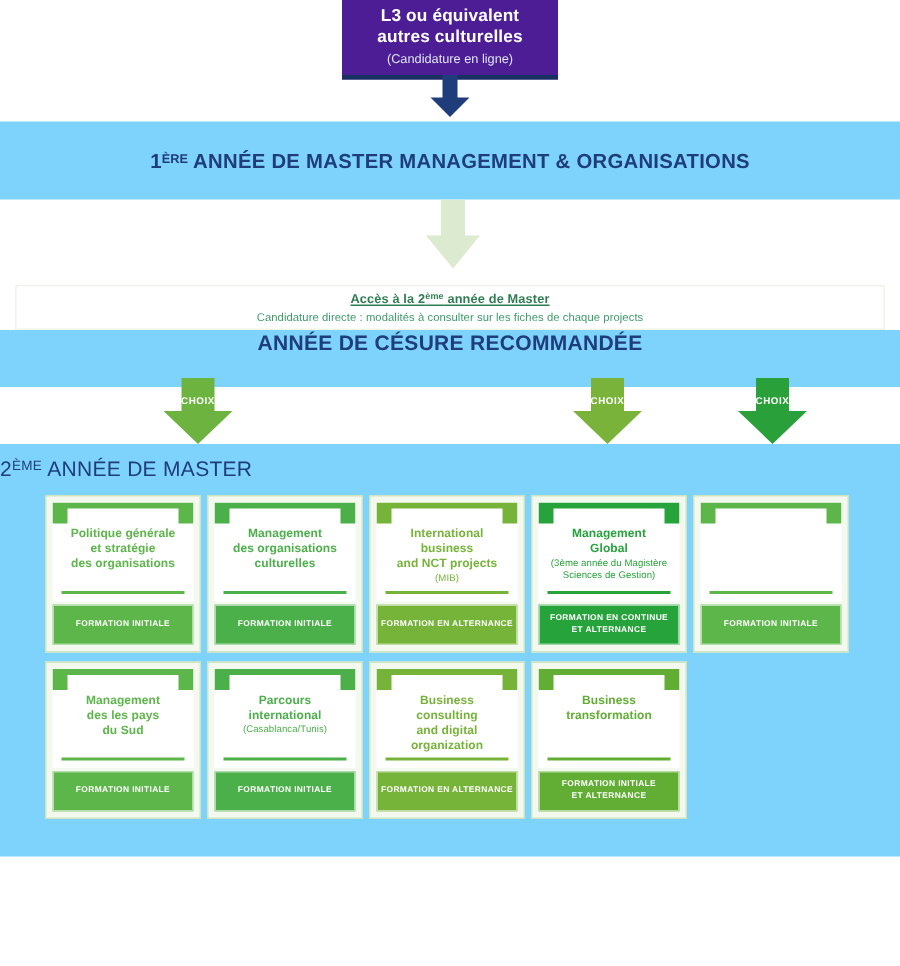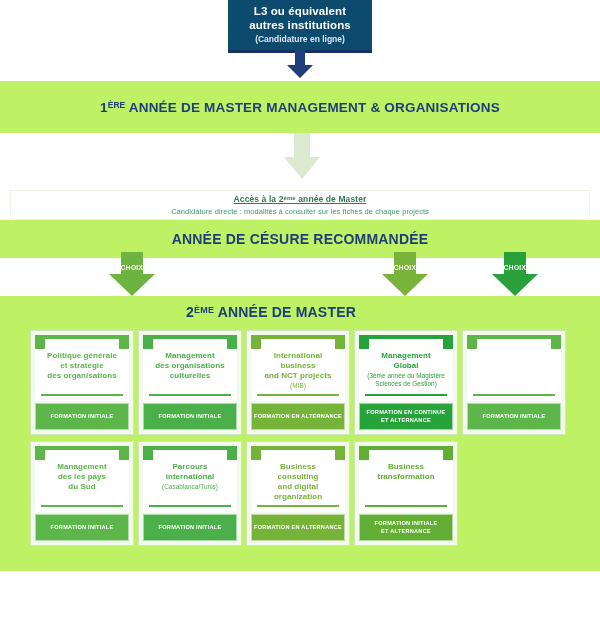--- a/index.html
+++ b/index.html
@@ -5,70 +5,70 @@
   html,body{margin:0;padding:0;background:#ffffff;}
   body{
     width:600px;height:644px;position:relative;overflow:hidden;
     font-family:"Liberation Sans","DejaVu Sans",sans-serif;
     -webkit-font-smoothing:antialiased;
   }
 
   
   .entry-box{
     position:absolute;left:228px;top:0;width:144px;height:50px;
-    background:#0c4a6e;border-bottom:3px solid #16305f;
+    background:#4c1d95;border-bottom:3px solid #16305f;
     display:flex;flex-direction:column;align-items:center;justify-content:center;
     color:#ffffff;text-align:center;line-height:1.15;
   }
   .entry-title{font-size:11.5px;font-weight:bold;letter-spacing:.1px;}
-  .entry-sub{font-size:8.5px;font-weight:bold;margin-top:3px;color:#dfe6f2;}
+  .entry-sub{font-size:8.5px;font-weight:normal;margin-top:3px;color:#dfe6f2;}
 
   
   .arrow-navy{position:absolute;left:282px;top:50px;width:36px;height:28px;}
   
   .arrow-pale{position:absolute;left:281px;top:133px;width:42px;height:46px;}
   
   .arrow-choix{position:absolute;width:54px;height:44px;}
   .arrow-choix .lbl{
     position:absolute;left:0;top:12px;width:54px;text-align:center;
     font-size:6.5px;font-weight:bold;color:#ffffff;letter-spacing:.4px;
     pointer-events:none;
   }
   .a1{left:105px;top:252px;}
   .a2{left:378px;top:252px;}
   .a3{left:488px;top:252px;}
 
   
-  .band{position:absolute;left:0;width:600px;background:#bef264;}
+  .band{position:absolute;left:0;width:600px;background:#7dd3fc;}
   .band-m1{top:81px;height:52px;display:flex;align-items:center;justify-content:center;}
   .band-title{
     color:#1f3d7a;font-size:13.5px;font-weight:bold;letter-spacing:.2px;
     text-align:center;white-space:nowrap;
   }
   .band-title sup{font-size:8.5px;vertical-align:.42em;letter-spacing:0;}
 
   .access-box{
     position:absolute;left:10px;top:190px;width:580px;height:30px;
     background:#ffffff;border:1px solid #eef4e8;box-sizing:border-box;
     display:flex;flex-direction:column;align-items:center;justify-content:center;
   }
   .access-title{
     font-size:8.5px;font-weight:bold;color:#2e7d52;text-decoration:underline;
     letter-spacing:.1px;
   }
   .access-title sup{font-size:6px;vertical-align:.4em;}
   .access-sub{font-size:7.5px;color:#3f9a6b;margin-top:3px;letter-spacing:.05px;}
 
-  .band-cesure{top:220px;height:38px;display:flex;align-items:center;justify-content:center;}
+  .band-cesure{top:220px;height:38px;display:flex;align-items:flex-start;justify-content:center;}
   .band-cesure .band-title{font-size:14px;}
 
   .band-m2{top:296px;height:275px;}
   .m2-title{
-    position:absolute;left:0;top:8px;width:542px;text-align:center;
-    color:#1f3d7a;font-size:14px;font-weight:bold;letter-spacing:.2px;
+    position:absolute;left:0;top:8px;width:542px;
+    color:#1f3d7a;font-size:14px;font-weight:normal;letter-spacing:.2px;
   }
   .m2-title sup{font-size:9px;vertical-align:.42em;}
 
   
   .cards{
     position:absolute;left:30px;top:330px;width:540px;
     display:grid;grid-template-columns:repeat(5,104px);
     column-gap:4px;row-gap:6px;
   }
   .card{
@@ -106,21 +106,21 @@
     color:#ffffff;font-size:5.6px;font-weight:bold;letter-spacing:.25px;
     line-height:1.35;padding:0 2px;
   }
 </style>
 </head>
 <body>
 
 <div class="entry-box">
   <div>
     <div class="entry-title">L3 ou équivalent</div>
-    <div class="entry-title">autres institutions</div>
+    <div class="entry-title">autres culturelles</div>
   </div>
   <div class="entry-sub">(Candidature en ligne)</div>
 </div>
 
 <svg class="arrow-navy" viewBox="0 0 36 28">
   <polygon points="13,0 23,0 23,15 31,15 18,28 5,15 13,15" fill="#1f3d7a"></polygon>
 </svg>
 
 <div class="band band-m1">
   <div class="band-title">

